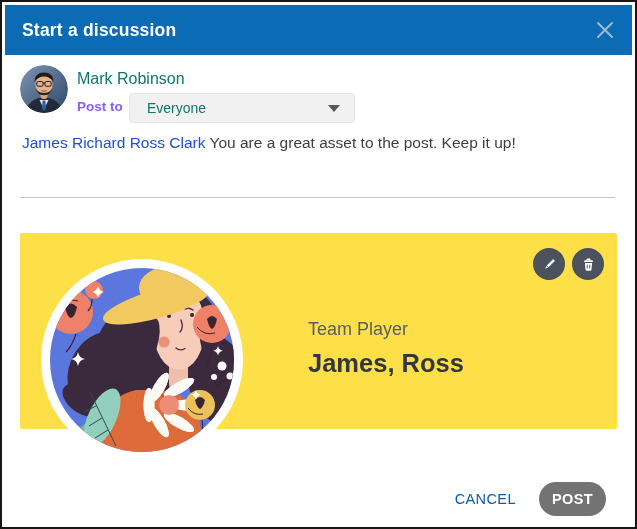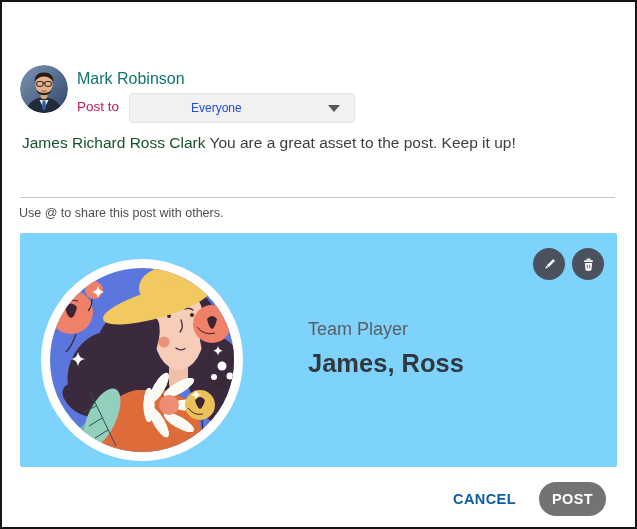--- a/index.html
+++ b/index.html
@@ -11,52 +11,60 @@
   }
   
   .header{position:absolute;left:5px;top:5px;width:627px;height:50px;background:#0b6bb5;}
   .dialog-title{position:absolute;left:17px;top:0;height:50px;line-height:50px;
     color:#fff;font-size:17.5px;font-weight:bold;letter-spacing:.2px;}
   .close-btn{position:absolute;right:13px;top:11px;width:28px;height:28px;border:none;
     background:transparent;cursor:pointer;display:flex;align-items:center;justify-content:center;padding:0;}
   
   .avatar{position:absolute;left:20px;top:65px;width:48px;height:48px;border-radius:50%;overflow:hidden;}
   .author-name{position:absolute;left:77px;top:70px;font-size:16px;color:#0f766e;}
-  .post-to-label{position:absolute;left:77px;top:99px;font-size:13.5px;color:#be185d;}
+  .post-to-label{position:absolute;left:77px;top:99px;font-size:13.5px;color:#8b5cf6;font-weight:bold;}
   .audience-select{position:absolute;left:129px;top:93px;width:226px;height:30px;
     background:#f1f1f1;border:1px solid #e4e4e4;border-radius:4px;cursor:pointer;}
-  .audience-value{position:absolute;left:17px;top:0;line-height:28px;font-size:12px;color:#1d4ed8;margin-left:44px;}
+  .audience-value{position:absolute;left:17px;top:0;line-height:28px;font-size:14px;color:#0f766e;}
   .caret{position:absolute;right:14px;top:11px;width:0;height:0;
     border-left:6px solid transparent;border-right:6px solid transparent;border-top:7px solid #55595e;}
   
   .post-editor{position:absolute;left:22px;top:132px;width:592px;font-size:15.5px;line-height:22px;color:#3e3e3c;}
-  .mention{color:#14532d;cursor:pointer;}
+  .mention{color:#1d4ed8;cursor:pointer;}
   .divider{position:absolute;left:20px;top:197px;width:595px;height:1px;background:#c8c6c4;}
   .helper{position:absolute;left:19px;top:206px;font-size:12.5px;color:#514f4d;}
   
-  .card{position:absolute;left:20px;top:233px;width:597px;height:234px;background:#7dd3fc;border-radius:2px;}
+  .card{position:absolute;left:20px;top:233px;width:597px;height:196px;background:#fde047;border-radius:2px;}
   .badge-illustration{position:absolute;left:20px;top:25px;width:204px;height:204px;}
   .card-actions{position:absolute;top:15px;right:13px;display:flex;gap:7px;}
   .icon-btn{width:32px;height:32px;border-radius:50%;background:#4b515d;border:none;cursor:pointer;
     display:flex;align-items:center;justify-content:center;padding:0;}
   .card-text{position:absolute;left:288px;top:86px;}
   .badge-title{font-size:18px;color:#5a5e64;margin:0 0 9px 0;font-weight:normal;}
   .recipient{font-size:25.5px;font-weight:bold;color:#33383e;margin:0;}
   
   .footer{position:absolute;top:482px;right:31px;height:34px;display:flex;align-items:center;gap:23px;}
-  .cancel-btn{background:transparent;border:none;color:#0b5cab;font-weight:bold;font-size:14.5px;
+  .cancel-btn{background:transparent;border:none;color:#0b5cab;font-weight:normal;font-size:14.5px;
     letter-spacing:.4px;cursor:pointer;font-family:inherit;padding:0;}
   .post-btn{height:34px;padding:0 13px;border:none;border-radius:17px;background:#737373;color:#fff;
     font-weight:bold;font-size:14.5px;letter-spacing:.4px;cursor:pointer;font-family:inherit;}
 </style>
 </head>
 <body>
 
 <div class="window">
 
+  <div class="header">
+    <span class="dialog-title">Start a discussion</span>
+    <button class="close-btn">
+      <svg width="22" height="22" viewBox="0 0 22 22">
+        <path d="M4 4 L18 18 M18 4 L4 18" stroke="#9cbbd9" stroke-width="2" fill="none" stroke-linecap="round"></path>
+      </svg>
+    </button>
+  </div>
 
   <div class="avatar">
     <svg width="48" height="48" viewBox="0 0 48 48">
       <defs>
         <linearGradient id="bgGrad" x1="0" y1="0" x2="1" y2="1">
           <stop offset="0" stop-color="#7e95b5"></stop>
             <stop offset="1" stop-color="#2e4668"></stop>
         </linearGradient>
         <clipPath id="avClip">
             <circle cx="24" cy="24" r="24"></circle>
@@ -83,21 +91,20 @@
   <div class="audience-select">
     <span class="audience-value">Everyone</span>
     <span class="caret"></span>
   </div>
 
   <div class="post-editor">
     <span class="mention">James Richard Ross Clark</span>
     <span>You are a great asset to the post. Keep it up!</span>
   </div>
   <div class="divider"></div>
-  <span class="helper">Use @ to share this post with others.</span>
 
   <div class="card">
     <div class="badge-illustration">
       <svg width="204" height="204" viewBox="0 0 204 204">
         <defs>
             <clipPath id="badgeClip">
               <circle cx="102" cy="102" r="92"></circle>
             </clipPath>
           </defs>
         <circle cx="102" cy="102" r="101" fill="#ffffff"></circle>

